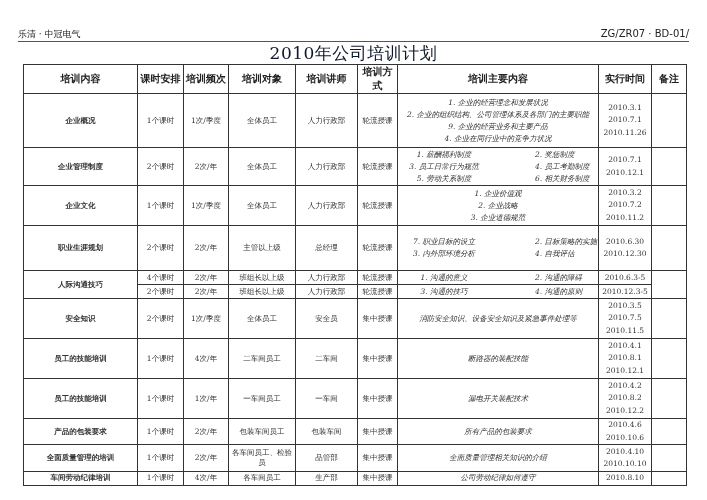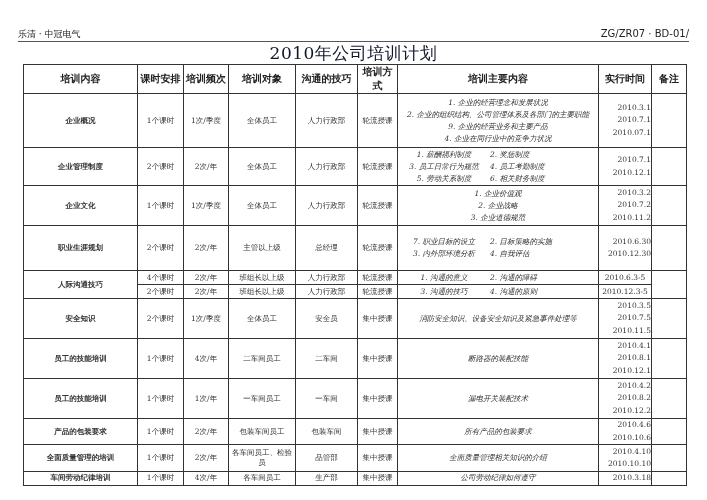--- a/index.html
+++ b/index.html
@@ -12,23 +12,23 @@
   .title { position:absolute; left:0; right:0; top:42px; text-align:center;
            font-size:17px; color:#0f172a; letter-spacing:0.5px; }
   table.grid { position:absolute; left:23px; top:64px; border-collapse:collapse;
                table-layout:fixed; width:663px; }
   table.grid td, table.grid th { border:1px solid #333; padding:0; text-align:center;
                vertical-align:middle; font-size:7.5px; color:#333; overflow:hidden; }
   table.grid th { font-weight:bold; font-family:Liberation Mono, monospace; font-size:10px; color:#222; height:21px; }
   td.topic { font-weight:bold; font-family:Liberation Sans, sans-serif; font-size:7.5px; color:#222; }
   td.content { text-align:left; padding-left:8px; }
   td.content .ln { line-height:12px; white-space:nowrap;font-style:italic; }
-  td.content .two { display:flex; }
+  td.content .two { display:flex;gap:45px; }
   td.content .two span:first-child { width:92px; display:inline-block; }
-  td.dates .d { line-height:12.5px;text-align:right; }
+  td.dates .d { line-height:12.5px; }
 </style>
 </head>
 <body>
 
 <div class="topbar">
   <span class="left">乐清 · 中冠电气</span>
   <span class="right">ZG/ZR07 · BD-01/</span>
 </div>
 <div class="title">2010年公司培训计划</div>
 
@@ -43,21 +43,21 @@
       <col style="width:201px">
       <col style="width:53px">
       <col style="width:35px">
   </colgroup>
   <thead>
     <tr>
       <th>培训内容</th>
       <th>课时安排</th>
       <th>培训频次</th>
       <th>培训对象</th>
-      <th>沟通的技巧</th>
+      <th>培训讲师</th>
       <th>培训方式</th>
       <th>培训主要内容</th>
       <th>实行时间</th>
       <th>备注</th>
     </tr>
   </thead>
   <tbody>
 
     <tr style="height:54px">
       <td class="topic">企业概况</td>
@@ -68,21 +68,21 @@
       <td>轮流授课</td>
       <td class="content">
         <div class="ln">1. 企业的经营理念和发展状况</div>
         <div class="ln">2. 企业的组织结构、公司管理体系及各部门的主要职能</div>
         <div class="ln">9. 企业的经营业务和主要产品</div>
         <div class="ln">4. 企业在同行业中的竞争力状况</div>
       </td>
       <td class="dates">
         <div class="d">2010.3.1</div>
         <div class="d">2010.7.1</div>
-        <div class="d">2010.07.1</div>
+        <div class="d">2010.11.26</div>
       </td>
       <td></td>
     </tr>
 
     <tr style="height:38px">
       <td class="topic">企业管理制度</td>
       <td>2个课时</td>
       <td>2次/年</td>
       <td>全体员工</td>
       <td>人力行政部</td>
@@ -275,18 +275,18 @@
       <td class="topic">车间劳动纪律培训</td>
       <td>1个课时</td>
       <td>4次/年</td>
       <td>各车间员工</td>
       <td>生产部</td>
       <td>集中授课</td>
       <td class="content">
         <div class="ln">公司劳动纪律如何遵守</div>
       </td>
       <td class="dates">
-        <div class="d">2010.3.18</div>
+        <div class="d">2010.8.10</div>
       </td>
       <td></td>
     </tr>
   </tbody>
 </table>
 
 </body></html>

